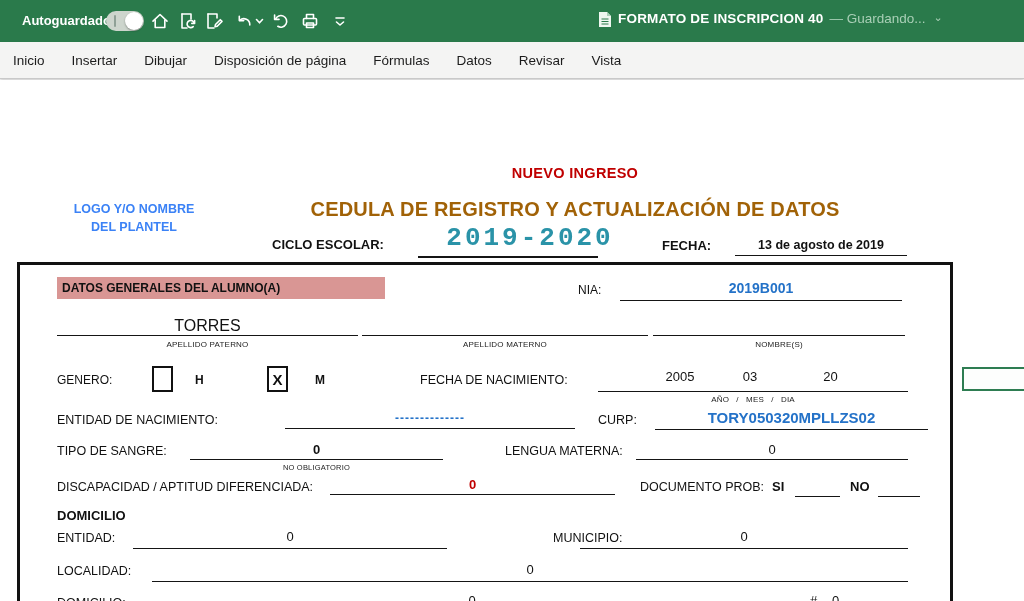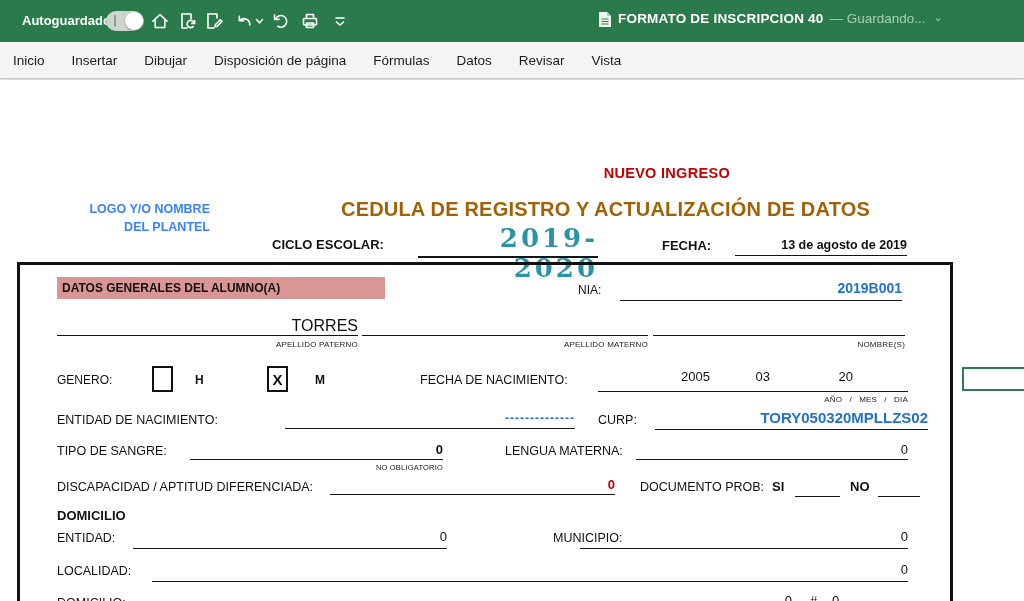--- a/index.html
+++ b/index.html
@@ -26,21 +26,21 @@
   .menubar { position:absolute; left:0; top:42px; width:1024px; height:37px; background:#f4f4f3;
              border-bottom:1px solid #c9c9c9; box-shadow:0 2px 3px rgba(0,0,0,.18);
              display:flex; align-items:center; gap:27px; padding-left:13px; }
   .menu-tab { font-size:13.5px; color:#1c1c1c; white-space:nowrap; cursor:default; }
 
   
   .sheet { position:absolute; left:0; top:80px; width:1024px; height:521px; background:#fff; }
   .abs { position:absolute; }
   .lbl { font-size:12px; color:#111; white-space:nowrap; }
   .bold { font-weight:bold; }
-  .center { text-align:right; }
+  .center { text-align:center; }
   .uline { position:absolute; height:0; border-bottom:1.5px solid #151515; }
   .val { font-size:13px; color:#111; }
   .cap { font-size:8px; color:#222; letter-spacing:.2px; white-space:pre; }
   .blue { color:#2472c8; }
   .red  { color:#c00000; }
 
   .banner { font-size:14.5px; font-weight:bold; color:#c00000; letter-spacing:.3px; }
   .logo-text { font-size:12.5px; font-weight:700; color:#3b82f6; line-height:1.4; }
   .form-title { font-size:20px; font-weight:bold; color:#a16207; letter-spacing:.2px; }
   .script-year { font-family:"DejaVu Serif", serif; font-size:26px; font-weight:bold; color:#2a93a8; letter-spacing:3px; }
@@ -145,21 +145,21 @@
     <div class="abs banner center" style="left:420px; top:85px; width:310px;">NUEVO INGRESO</div>
 
     <div class="abs logo-text center" style="left:58px; top:121px; width:152px;">
       <div>LOGO Y/O NOMBRE</div>
       <div>DEL PLANTEL</div>
     </div>
 
     <div class="abs form-title center" style="left:280px; top:118px; width:590px;">CEDULA DE REGISTRO Y ACTUALIZACIÓN DE DATOS</div>
 
     <span class="abs lbl bold" style="left:272px; top:157px; font-size:13px;">CICLO ESCOLAR:</span>
-    <div class="abs script-year center" style="left:418px; top:143px; width:180px;">2019-2020</div>
+    <div class="abs script-year center" style="left:440px; top:143px; width:180px;font-family:Liberation Mono, monospace;">2019-2020</div>
     <div class="uline" style="left:418px; top:176px; width:180px; border-bottom-width:2px;"></div>
 
     <span class="abs lbl bold" style="left:662px; top:158px; font-size:13px;">FECHA:</span>
     <div class="abs lbl bold center" style="left:735px; top:158px; width:172px; font-size:12.5px;">13 de agosto de 2019</div>
     <div class="uline" style="left:735px; top:175px; width:172px;"></div>
 
     <div class="main-box"></div>
 
     <div class="section-hdr">DATOS GENERALES DEL ALUMNO(A)</div>
 

